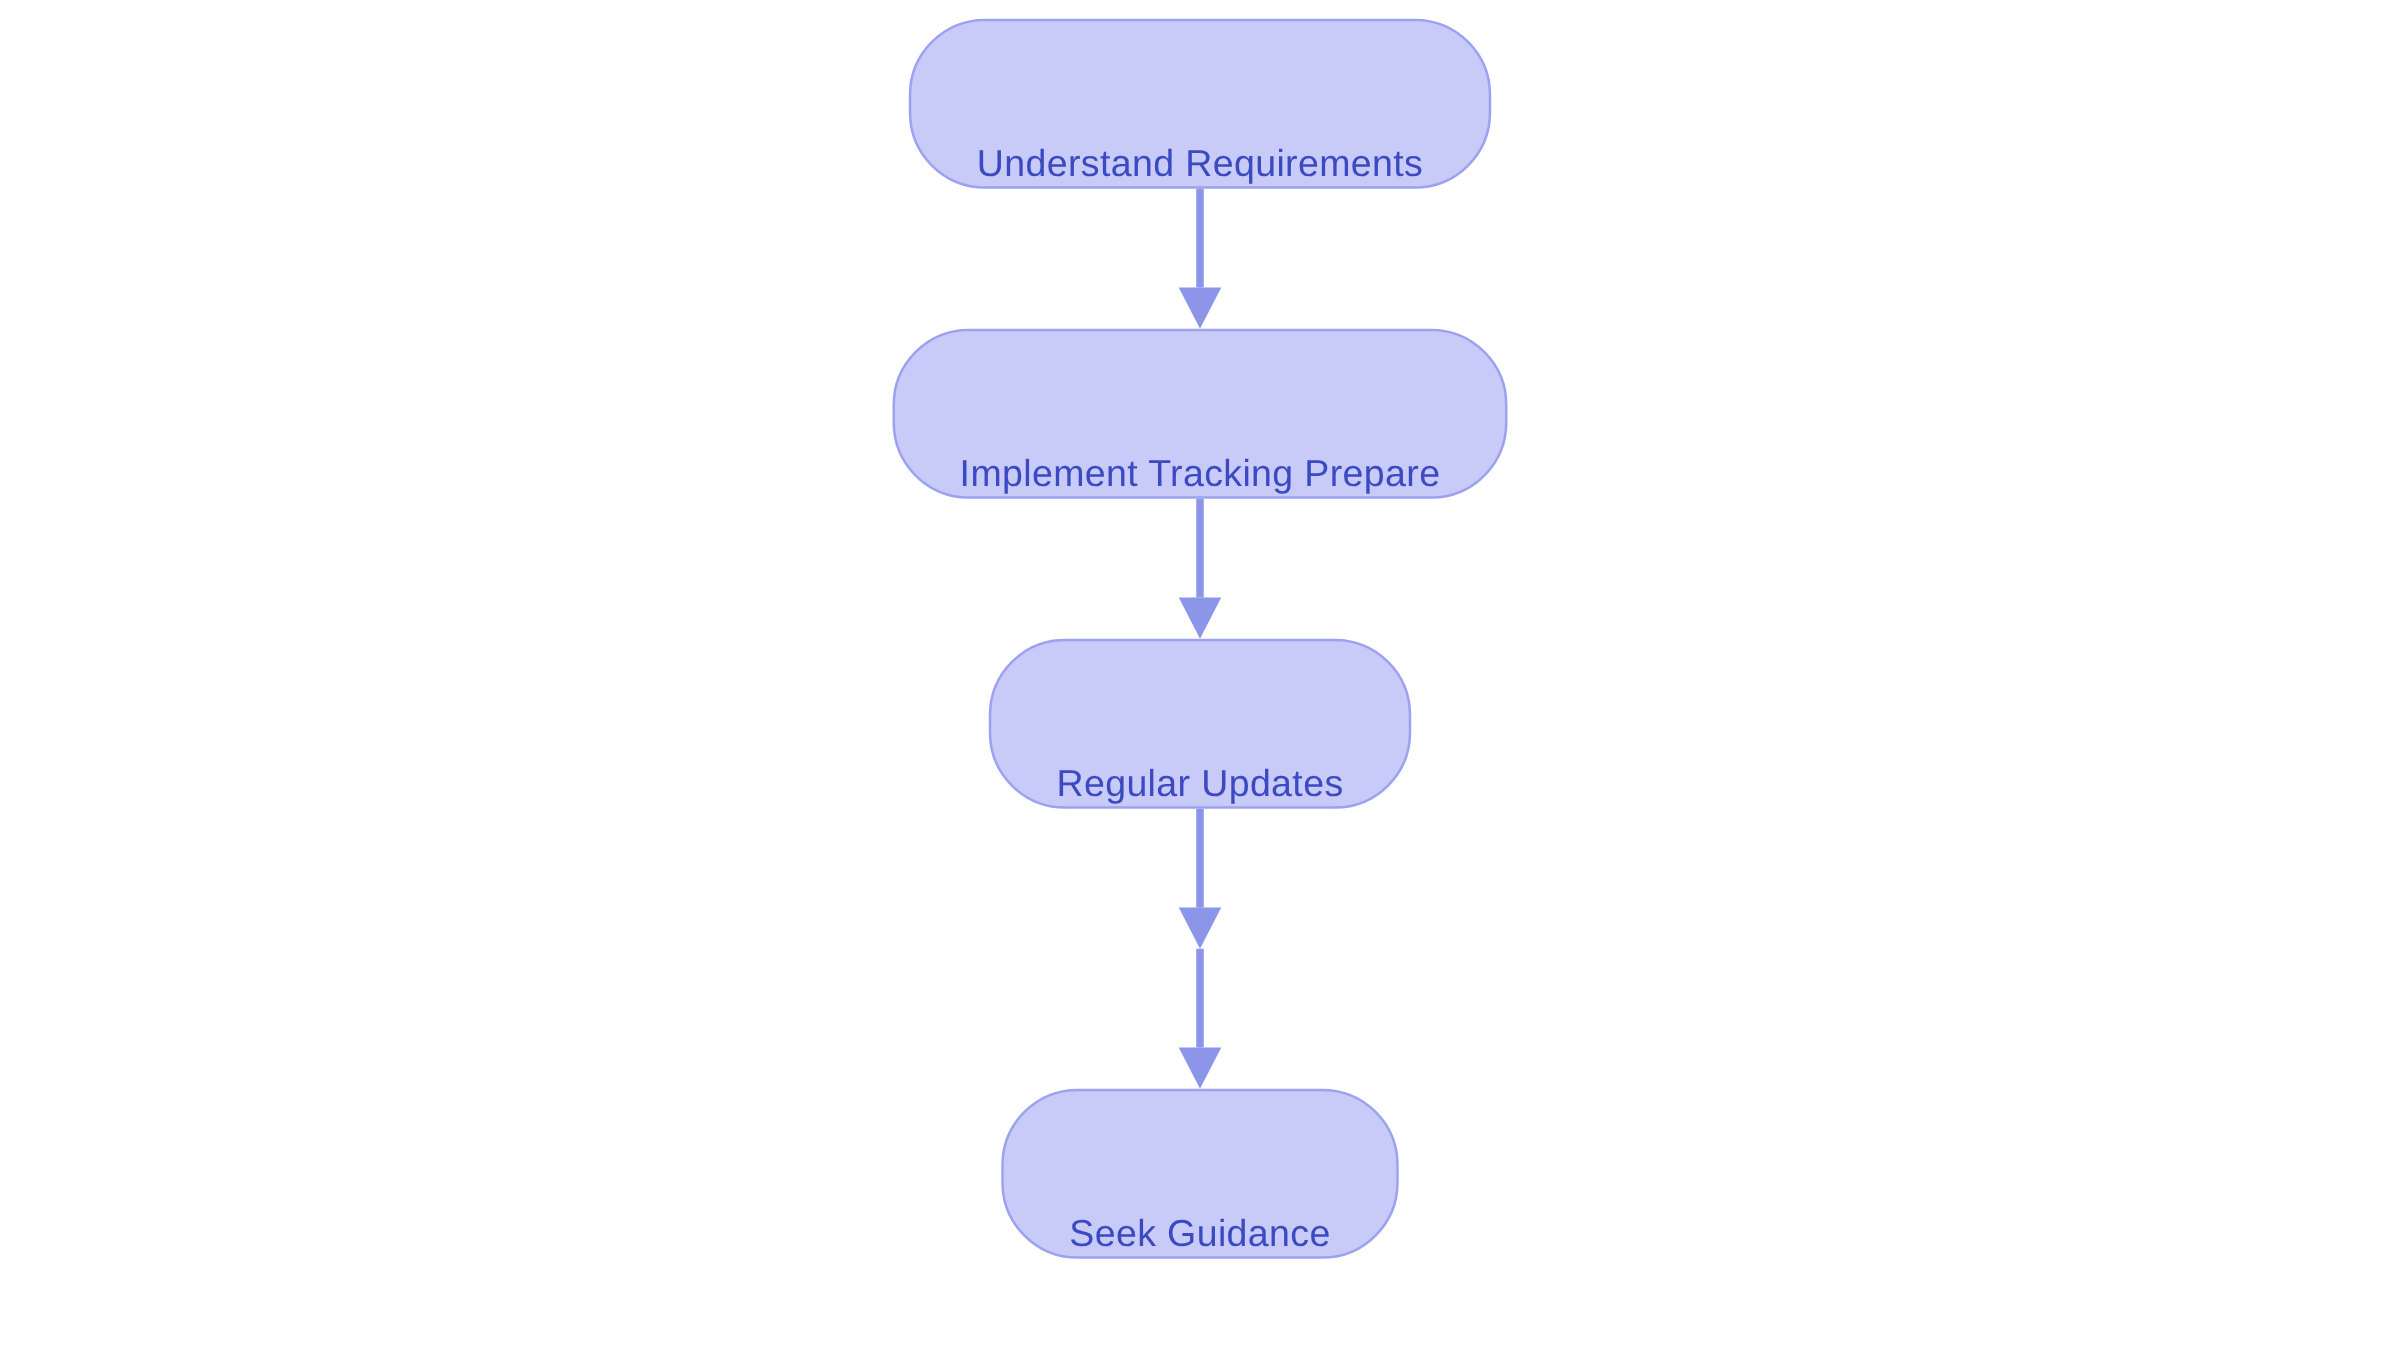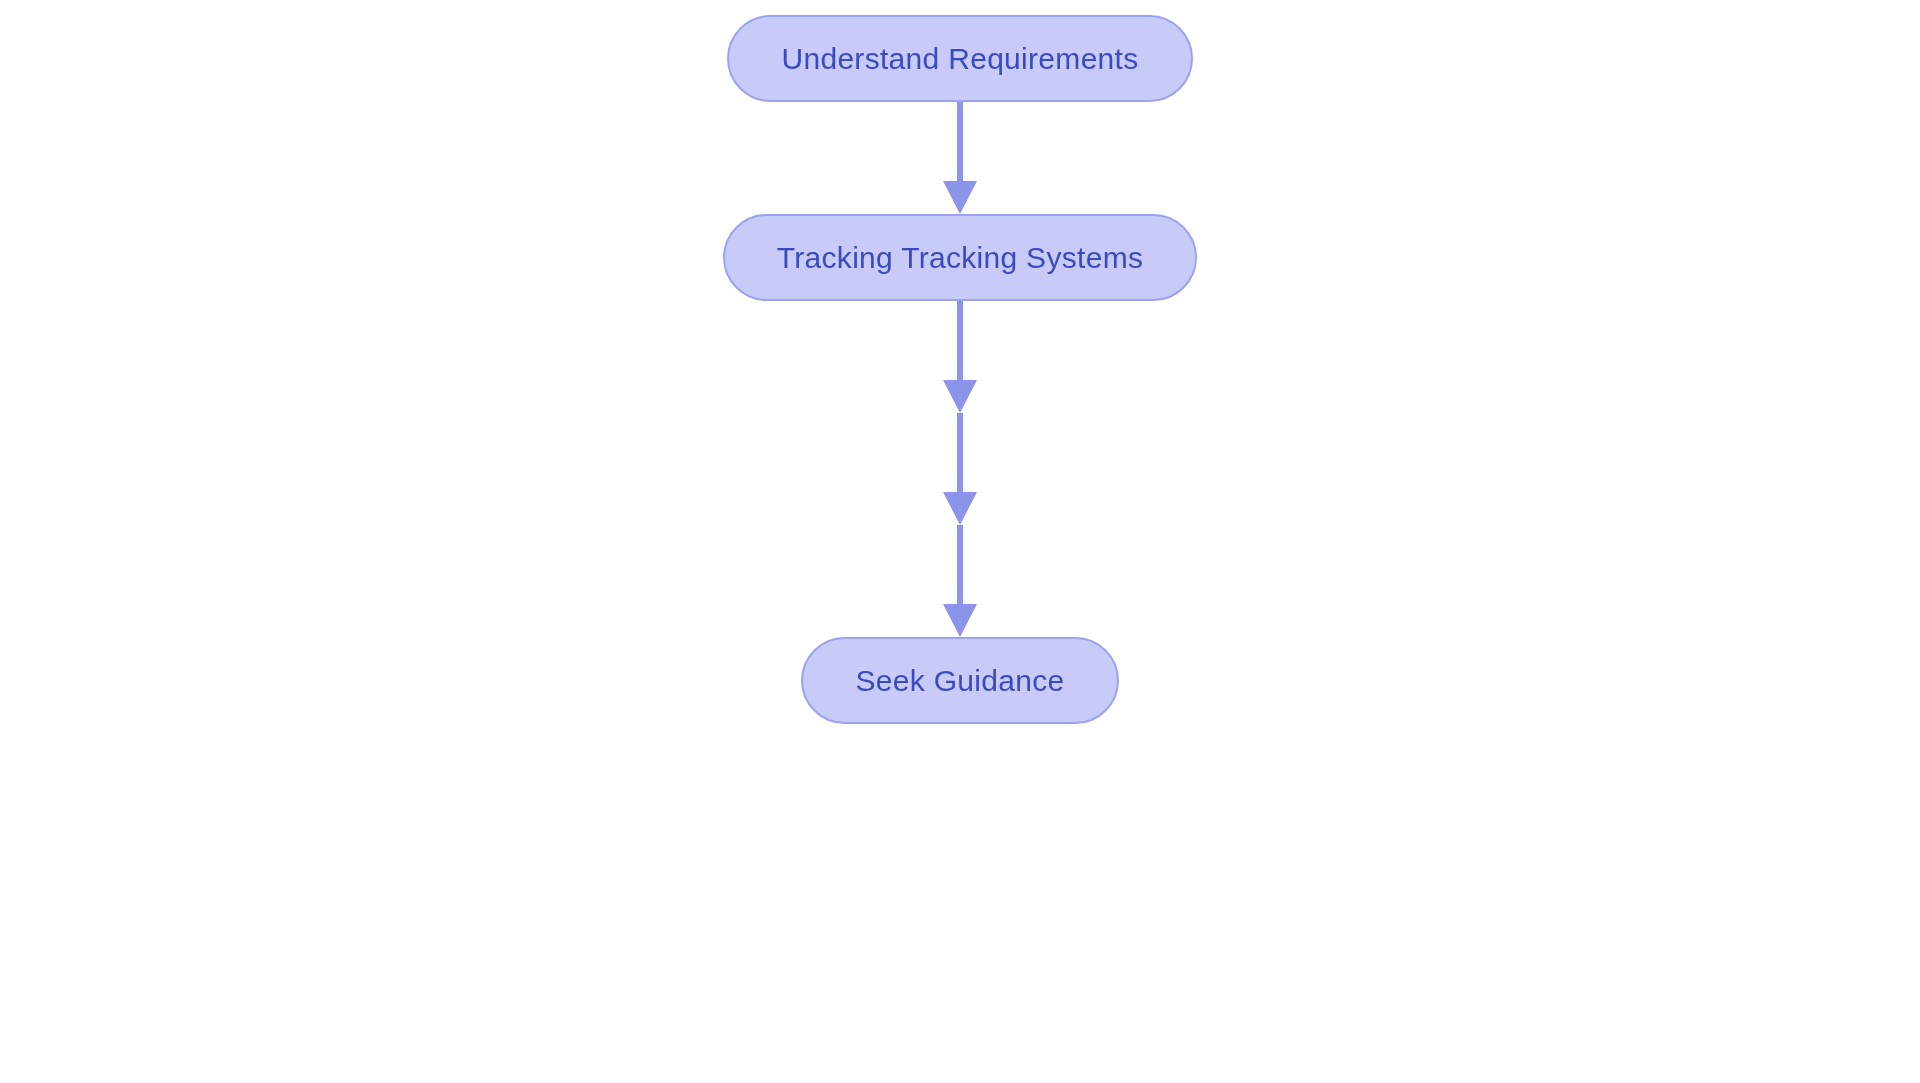--- a/index.html
+++ b/index.html
@@ -20,27 +20,27 @@
   .canvas {
     position: relative;
     width: 1920px;
     height: 1083px;
     display: flex;
     flex-direction: column;
     align-items: center;
     padding-top: 15px;
   }
   .node {
-    height: 87px;
+    height: 136px;
     padding: 0 52px;
     border-radius: 61px;
     background: var(--node-fill);
     border: 2px solid var(--node-border);
     display: flex;
-    align-items: center;
+    align-items: flex-end;
     justify-content: center;
     flex: 0 0 auto;
     z-index: 2;
   }
   .node-label {
     font-size: 30px;
     letter-spacing: 0.3px;
     color: var(--node-text);
     white-space: nowrap;
   }
@@ -76,28 +76,31 @@
   <div class="node">
     <span class="node-label">Understand Requirements</span>
   </div>
 
   <div class="connector">
     <div class="connector-line"></div>
     <div class="connector-arrowhead"></div>
   </div>
 
   <div class="node">
-    <span class="node-label">Tracking Tracking Systems</span>
+    <span class="node-label">Implement Tracking Prepare</span>
   </div>
 
   <div class="connector">
     <div class="connector-line"></div>
     <div class="connector-arrowhead"></div>
   </div>
 
+  <div class="node">
+    <span class="node-label">Regular Updates</span>
+  </div>
 
   <div class="connector">
     <div class="connector-line"></div>
     <div class="connector-arrowhead"></div>
   </div>
 
 
   <div class="connector">
     <div class="connector-line"></div>
     <div class="connector-arrowhead"></div>

